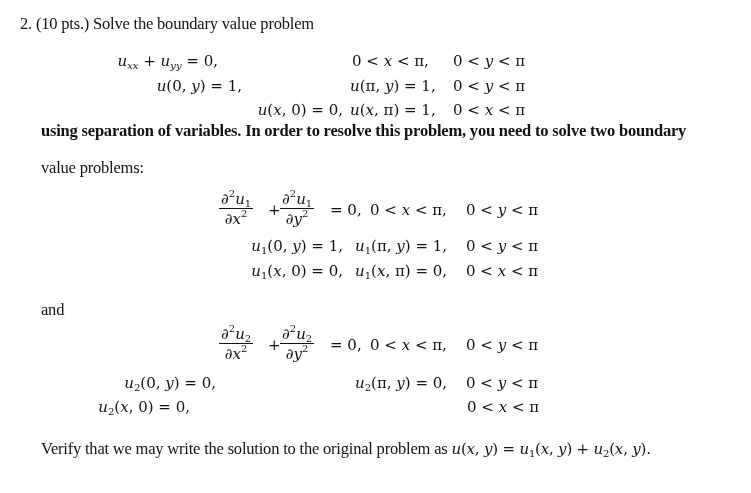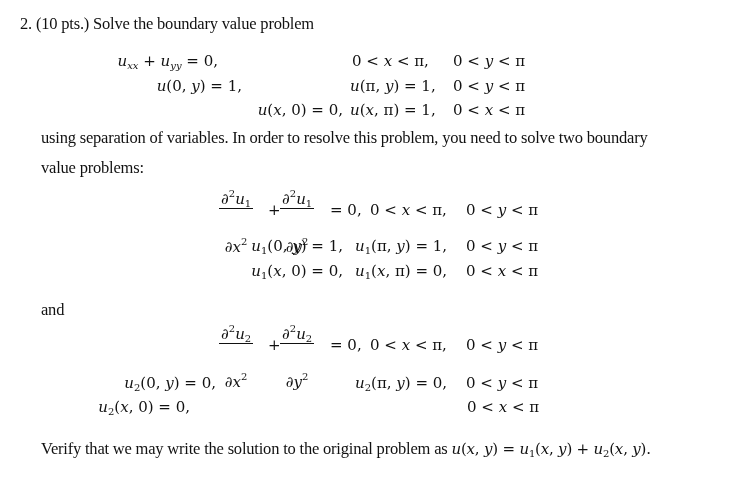--- a/index.html
+++ b/index.html
@@ -7,21 +7,21 @@
          font-family:"DejaVu Serif", "Liberation Serif", serif; color:#111; }
   .abs { position:absolute; white-space:nowrap; }
   .txt { font-family:"Liberation Serif", serif; font-size:16.5px; letter-spacing:-0.2px; }
   .m { font-family:"DejaVu Serif", serif; font-size:15px; }
   .row { position:absolute; white-space:nowrap; font-family:"DejaVu Serif", serif; font-size:15px; }
   .cell { position:absolute; text-align:right; }
   .cl { position:absolute; text-align:left; }
   i { font-style:italic; }
   sub { font-size:10px; vertical-align:-3px; line-height:0; }
   sup { font-size:10px; vertical-align:7px; line-height:0; }
-  .frac { position:absolute; display:inline-flex; flex-direction:column; align-items:center;gap:28px; }
+  .frac { position:absolute; display:inline-flex; flex-direction:column; align-items:center; }
   .frac .num { padding:0 2px 1px 2px; border-bottom:1px solid #111; line-height:16px; }
   .frac .den { padding-top:2px; line-height:16px; }
 </style>
 </head>
 <body>
 
 <div class="abs txt" style="left:20px; top:14px;">
   <span>2.</span>
   <span>(10 pts.)</span>
   <span>Solve the boundary value problem</span>
@@ -38,21 +38,21 @@
     <span class="cl" style="left:350px;text-align:right;"><i>u</i>(π, <i>y</i>) = 1,</span>
     <span class="cl" style="left:453px;">0 &lt; <i>y</i> &lt; π</span>
   </div>
   <div class="row" style="left:0; top:101px; width:751px; height:22px;">
     <span class="cell" style="right:408px;"><i>u</i>(<i>x</i>, 0) = 0,</span>
     <span class="cl" style="left:350px;"><i>u</i>(<i>x</i>, π) = 1,</span>
     <span class="cl" style="left:453px;">0 &lt; <i>x</i> &lt; π</span>
   </div>
 </div>
 
-<div class="abs txt" style="left:41px; top:128px;">using separation of variables.  In order to resolve this problem, you need to solve two boundary</div>
+<div class="abs txt" style="left:41px; top:121px;font-weight:bold;">using separation of variables.  In order to resolve this problem, you need to solve two boundary</div>
 <div class="abs txt" style="left:41px; top:158px;">value problems:</div>
 
 <div>
   <div class="frac m" style="left:219px; top:191px;">
     <span class="num">∂<sup>2</sup><i>u</i><sub>1</sub></span>
     <span class="den">∂<i>x</i><sup>2</sup></span>
   </div>
   <span class="abs m" style="left:268px; top:201px;">+</span>
   <div class="frac m" style="left:280px; top:191px;">
     <span class="num">∂<sup>2</sup><i>u</i><sub>1</sub></span>

